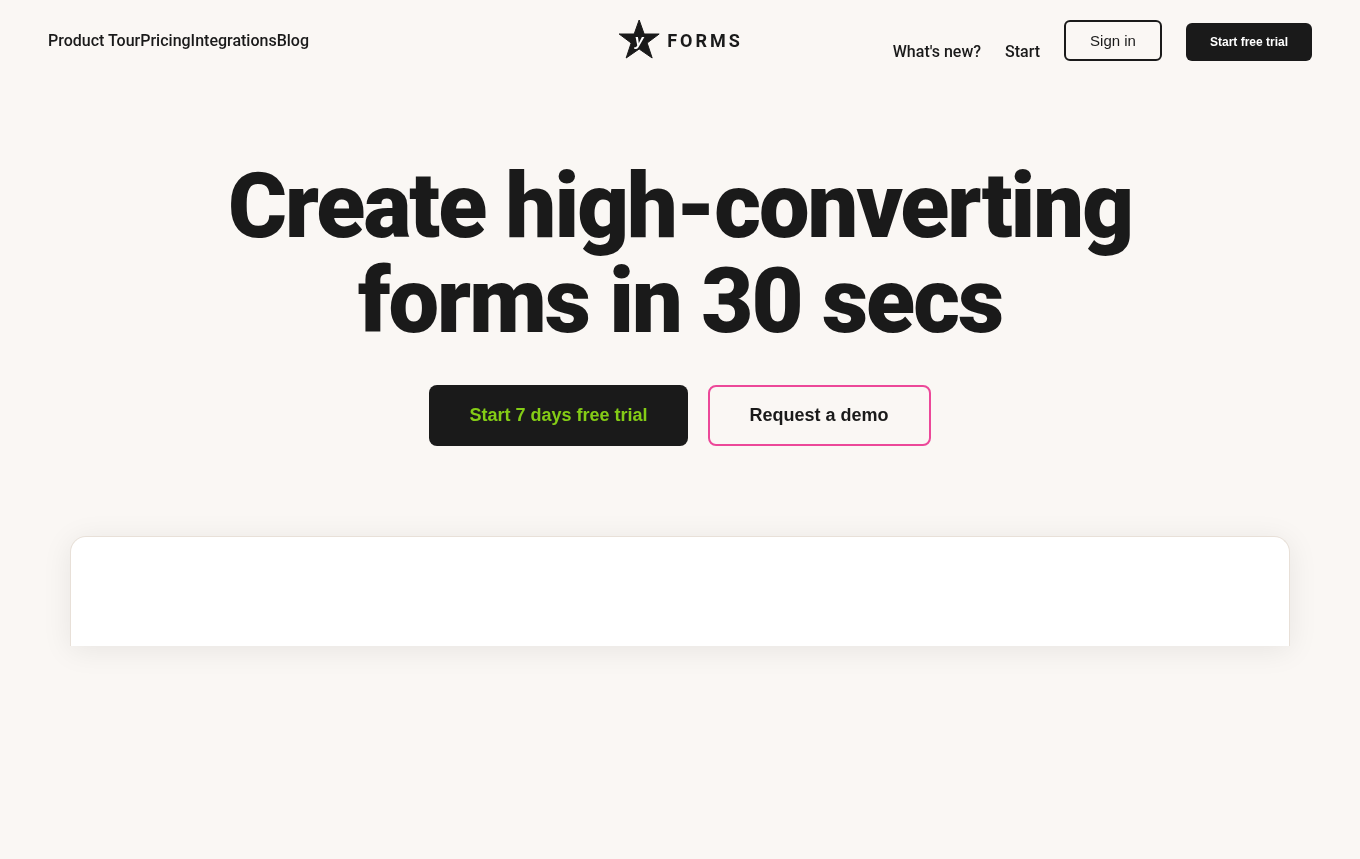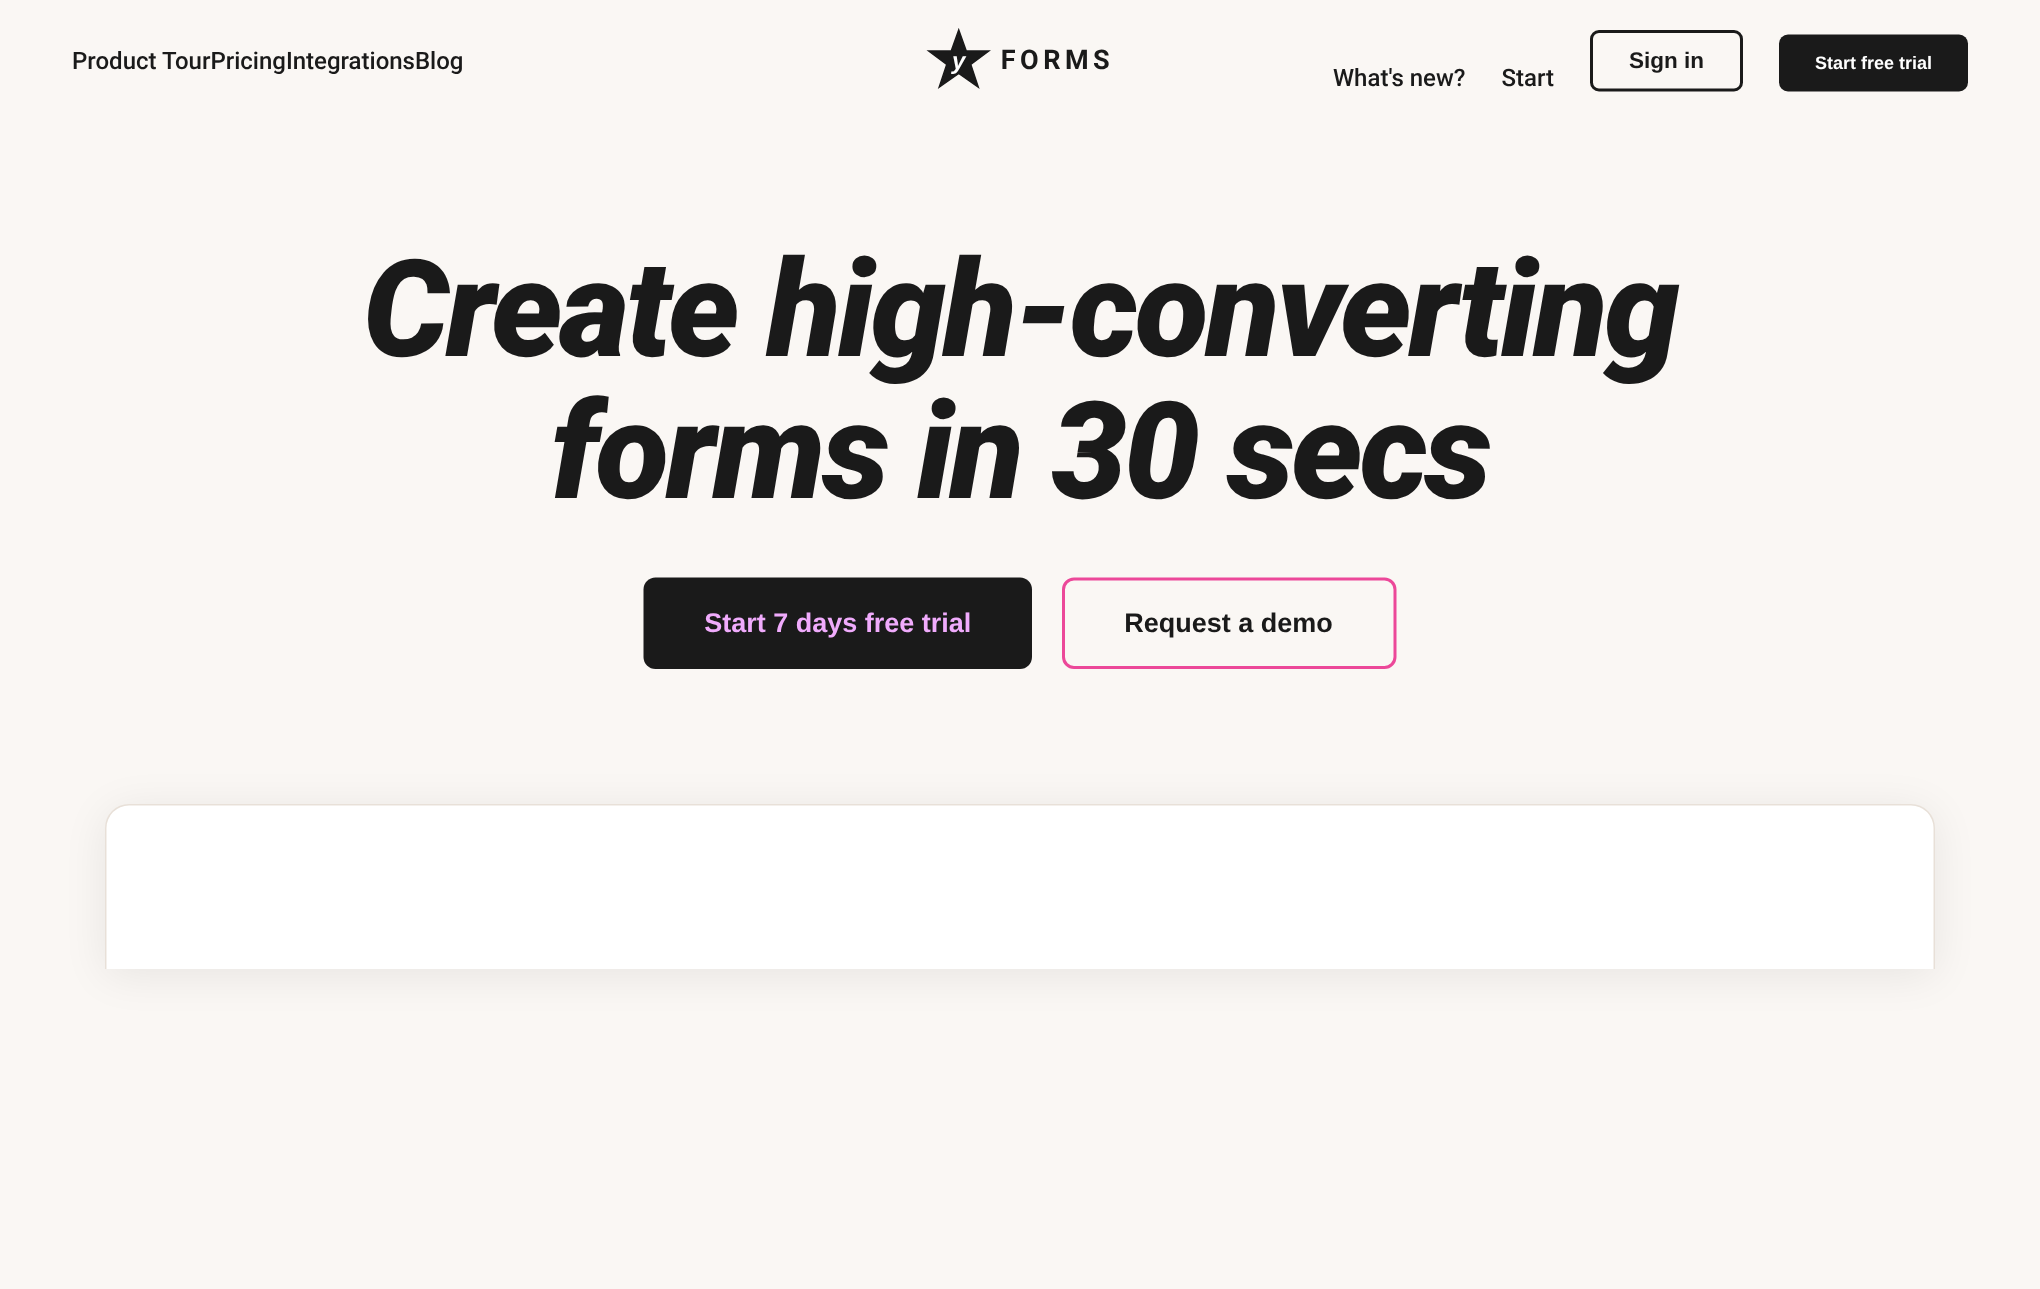--- a/index.html
+++ b/index.html
@@ -67,21 +67,21 @@
       align-items: flex-end;
       gap: 24px;
     }
 
     .btn-signin {
       padding: 10px 24px;
       border: 2px solid #1a1a1a;
       border-radius: 6px;
       background: transparent;
       font-size: 15px;
-      font-weight: 700;
+      font-weight: 400;
       color: #1a1a1a;
       cursor: pointer;
     }
 
     .btn-start-trial-nav {
       padding: 12px 24px;
       border: none;
       border-radius: 6px;
       background: #1a1a1a;
       font-size: 12px;
@@ -100,21 +100,20 @@
     }
 
     .hero-title {
       font-size: 90px;
       font-weight: 900;
       line-height: 1.05;
       color: #1a1a1a;
       max-width: 1100px;
       margin-bottom: 36px;
       letter-spacing: -2px;
-      font-style: italic;
     }
 
     .hero-subtitle {
       font-size: 20px;
       font-weight: 400;
       color: #3a3a3a;
       max-width: 780px;
       line-height: 1.6;
       margin-bottom: 56px;
     }
@@ -125,21 +124,21 @@
       align-items: center;
     }
 
     .btn-primary {
       padding: 20px 40px;
       border: none;
       border-radius: 8px;
       background: #1a1a1a;
       font-size: 18px;
       font-weight: 700;
-      color: #f0abfc;
+      color: #84cc16;
       cursor: pointer;
     }
 
     .btn-secondary {
       padding: 18px 40px;
       border: 2px solid #ec4899;
       border-radius: 8px;
       background: transparent;
       font-size: 18px;
       font-weight: 600;

